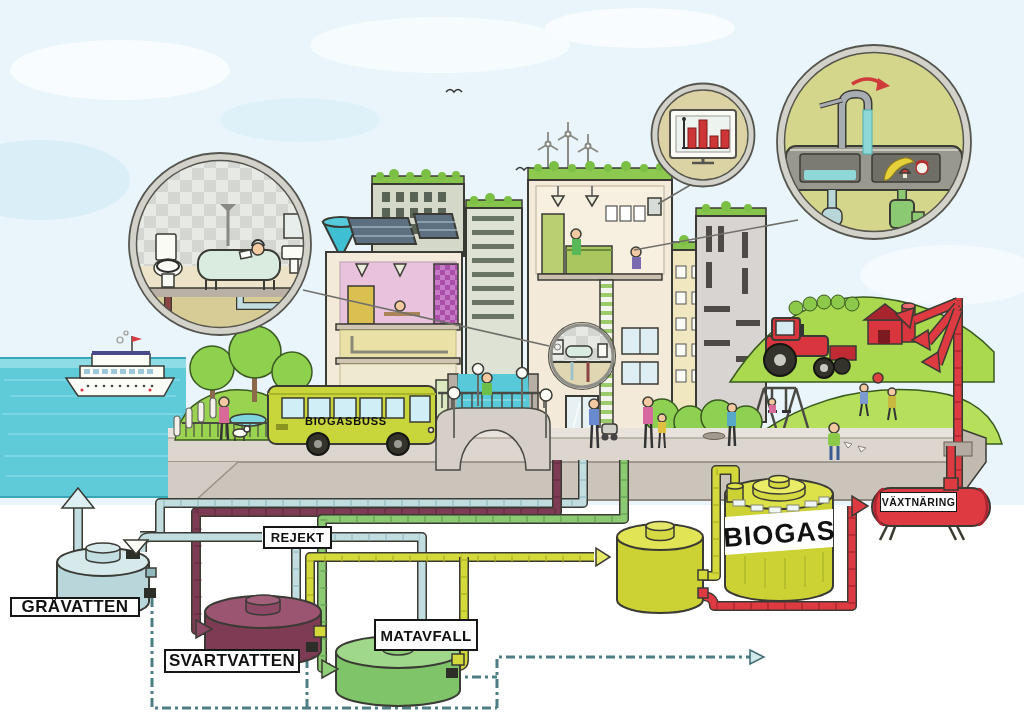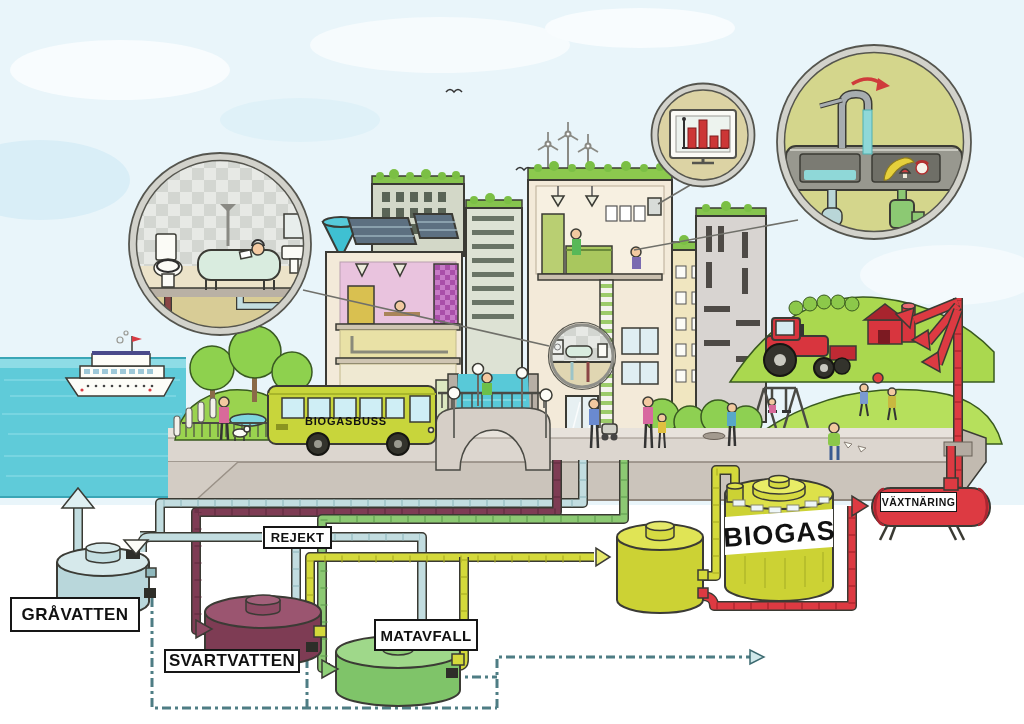--- a/index.html
+++ b/index.html
@@ -816,21 +816,21 @@
       <path d="M902,228 V240" fill="none" stroke="#8cc973" stroke-width="7"></path>
     </g>
   </g>
   <circle cx="874" cy="142" r="93" fill="none" stroke="#d2d2cb" stroke-width="7"></circle>
   <circle cx="874" cy="142" r="97" fill="none" stroke="#55554e" stroke-width="1.8"></circle>
   <circle cx="874" cy="142" r="89.5" fill="none" stroke="#55554e" stroke-width="1.5"></circle>
 </g>
 </svg>
 
 <div class="labels">
-  <div class="label" style="left:10px;top:597px;width:130px;height:35px;font-size:17px;">GRÅVATTEN</div>
+  <div class="label" style="left:10px;top:597px;width:130px;height:20px;font-size:17px;">GRÅVATTEN</div>
   <div class="label" style="left:164px;top:649px;width:136px;height:24px;font-size:17px;">SVARTVATTEN</div>
   <div class="label" style="left:374px;top:619px;width:104px;height:32px;font-size:15px;text-align:center;">MATAVFALL</div>
   <div class="label" style="left:263px;top:526px;width:69px;height:23px;font-size:13px;">REJEKT</div>
   <div class="label plain" style="left:726px;top:513px;width:107px;height:42px;font-size:27px;transform:rotate(-4deg);letter-spacing:1px;">BIOGAS</div>
   <div class="label" style="left:880px;top:492px;width:77px;height:20px;font-size:10.5px;border-width:1.5px;">VÄXTNÄRING</div>
   <div class="label plain" style="left:306px;top:414px;width:80px;height:14px;font-size:11px;letter-spacing:.8px;">BIOGASBUSS</div>
 </div>
 </div>
 
 </body></html>

